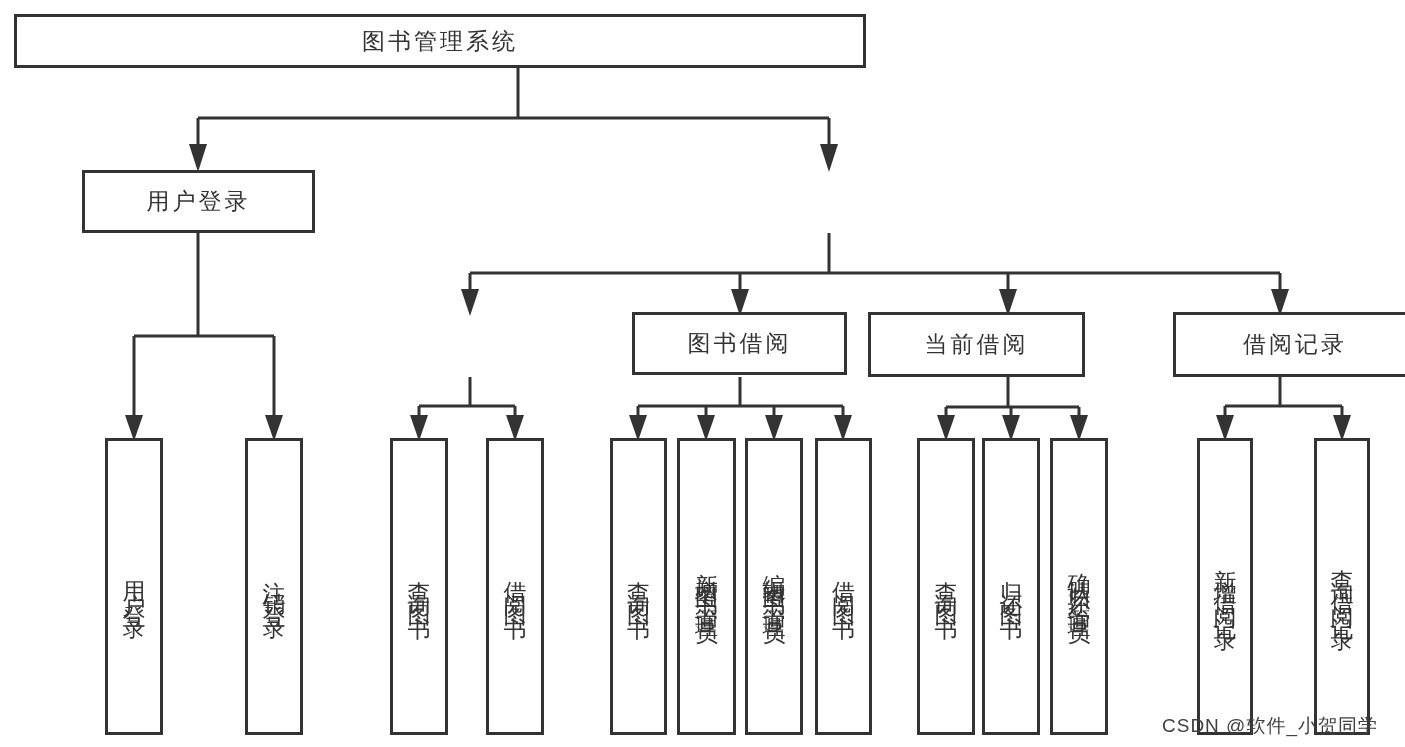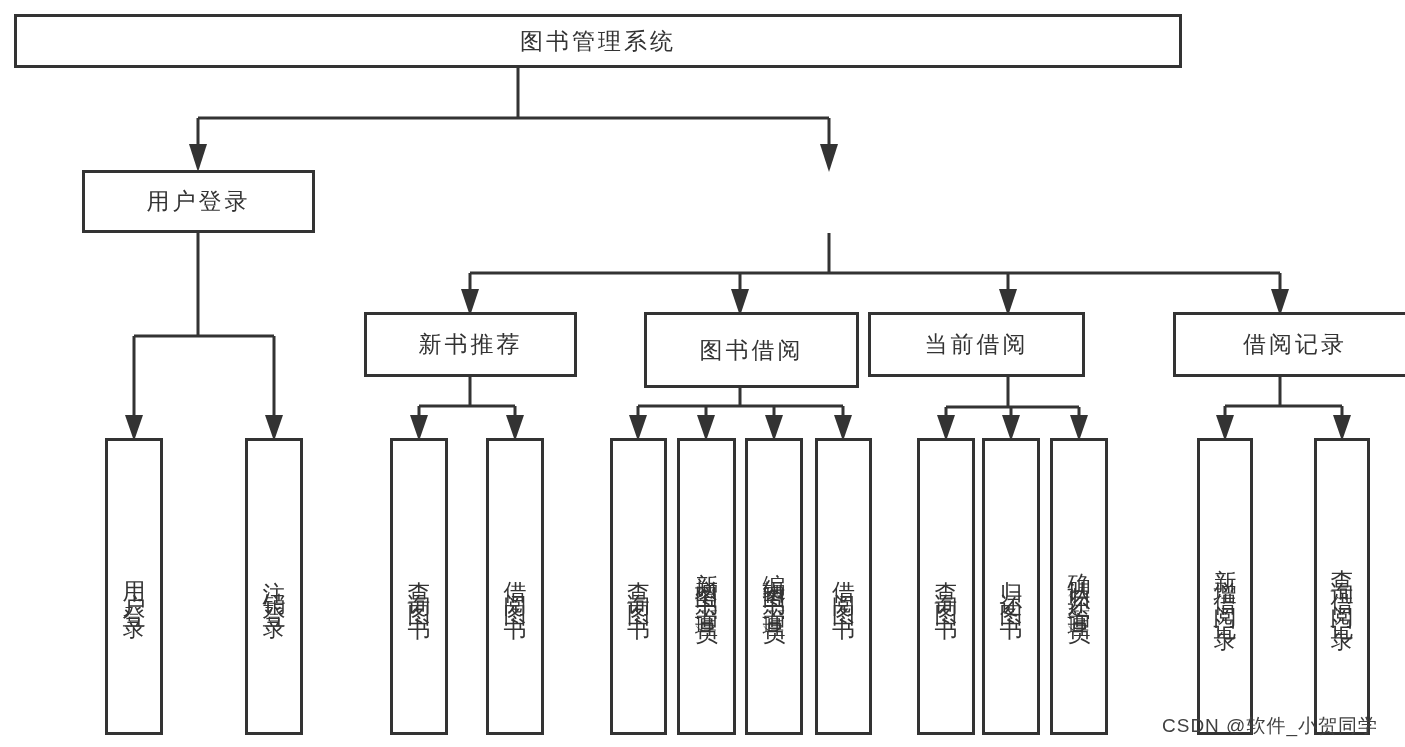--- a/index.html
+++ b/index.html
@@ -19,27 +19,27 @@
     display:flex;align-items:center;justify-content:center;
     writing-mode:vertical-rl;text-orientation:mixed;
     font-size:23px;letter-spacing:12px;line-height:1;
   }
   .leaf.tight{letter-spacing:7px;}
   #watermark{
     position:absolute;left:1162px;top:713px;font-size:19px;letter-spacing:1px;
     color:#404040;white-space:nowrap;z-index:5;text-align:right;
   }
   
-  #n-root{left:14px;top:14px;width:1168px;height:54px;}
+  #n-root{left:14px;top:14px;width:852px;height:54px;}
   
   #n-user-login{left:82px;top:170px;width:233px;height:63px;}
   #n-book-mgmt{left:711px;top:170px;width:236px;height:63px;}
   
   #n-recommend{left:364px;top:312px;width:213px;height:65px;}
-  #n-borrowing{left:632px;top:312px;width:215px;height:76px;margin-left:12px;}
+  #n-borrowing{left:632px;top:312px;width:215px;height:63px;}
   #n-current{left:868px;top:312px;width:217px;height:65px;}
   #n-records{left:1173px;top:312px;width:244px;height:65px;}
   
   #lf-a1{left:105px;width:58px;}
   #lf-a2{left:245px;width:58px;}
   #lf-b1{left:390px;width:58px;}
   #lf-b2{left:486px;width:58px;}
   #lf-c1{left:610px;width:57px;}
   #lf-c2{left:677px;width:59px;}
   #lf-c3{left:745px;width:58px;}
@@ -95,21 +95,20 @@
       <polygon points="1070,415 1088,415 1079,441"></polygon>
       <polygon points="1216,415 1234,415 1225,441"></polygon>
       <polygon points="1333,415 1351,415 1342,441"></polygon>
     </g>
   </svg>
 
   <div id="n-root" class="hbox">图书管理系统</div>
 
   <div id="n-user-login" class="hbox">用户登录</div>
 
-  <div id="n-recommend" class="hbox">新书推荐</div>
   <div id="n-borrowing" class="hbox">图书借阅</div>
   <div id="n-current" class="hbox">当前借阅</div>
   <div id="n-records" class="hbox">借阅记录</div>
 
   <div id="lf-a1" class="leaf">用户登录</div>
   <div id="lf-a2" class="leaf">注销登录</div>
 
   <div id="lf-b1" class="leaf">查询图书</div>
   <div id="lf-b2" class="leaf">借阅图书</div>
 

